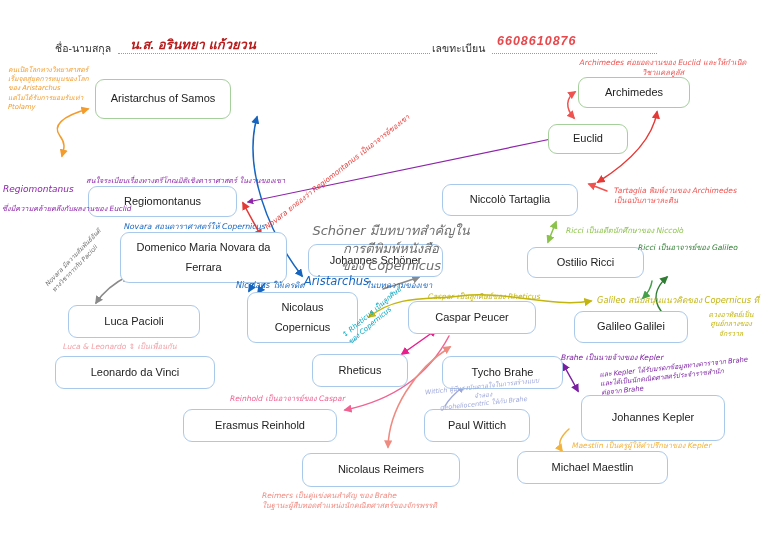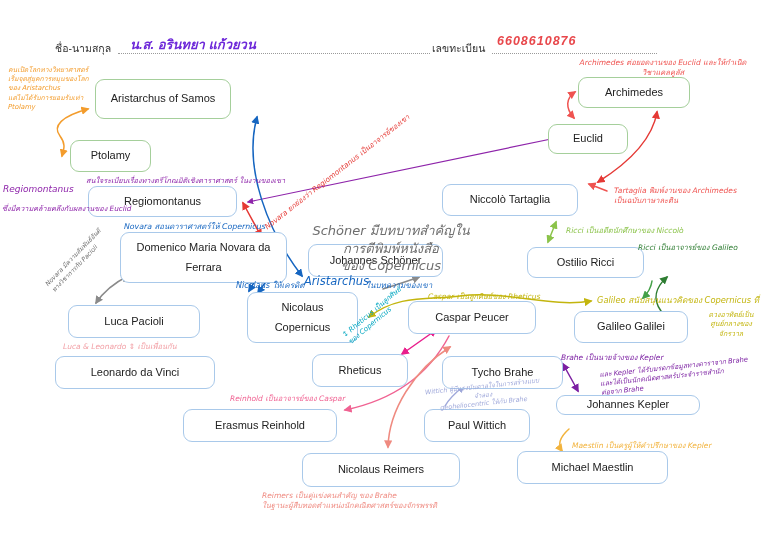--- a/index.html
+++ b/index.html
@@ -18,21 +18,21 @@
   .hand{position:absolute;font-style:italic;font-weight:bold;}
   svg.arrows{position:absolute;left:0;top:0;pointer-events:none;}
 </style>
 </head>
 <body>
 
 <div id="canvas">
 
   <span class="hdr-label" style="left:55px;top:40px;">ชื่อ-นามสกุล</span>
   <span class="dotline" style="left:118px;top:52px;width:312px;"></span>
-  <span class="hand" style="left:130px;top:34px;font-size:13px;color:#6d28d9;">น.ส. อรินทยา แก้วยวน</span>
+  <span class="hand" style="left:130px;top:34px;font-size:13px;color:#b91c1c;">น.ส. อรินทยา แก้วยวน</span>
   <span class="hdr-label" style="left:432px;top:40px;">เลขทะเบียน</span>
   <span class="dotline" style="left:492px;top:52px;width:165px;"></span>
   <span class="hand" style="left:497px;top:34px;font-size:12.5px;color:#e8474b;letter-spacing:1px;">6608610876</span>
 
   <svg class="arrows" width="768" height="543" viewBox="0 0 768 543">
     <defs>
       <marker id="m-o" viewBox="0 0 10 10" refX="8" refY="5" markerWidth="5.5" markerHeight="5.5" orient="auto-start-reverse">
           <path d="M0,0L10,5L0,10z" fill="#f39c2c"></path>
         </marker>
       <marker id="m-pu" viewBox="0 0 10 10" refX="8" refY="5" markerWidth="5.5" markerHeight="5.5" orient="auto-start-reverse">
@@ -100,38 +100,37 @@
       <path stroke="#e91e8c" d="M 402,354 L 436,330" marker-start="url(#m-mg)" marker-end="url(#m-mg)"></path>
       <path stroke="#f06292" d="M 449,336 C 430,372 398,399 345,410" marker-end="url(#m-pk)"></path>
       <path stroke="#ef8a80" d="M 450,347 C 414,370 389,410 388,447" marker-start="url(#m-sa)" marker-end="url(#m-sa)"></path>
       <path stroke="#9fa8da" d="M 464,386 C 455,393 449,399 445,406" marker-start="url(#m-pe)"></path>
       <path stroke="#7b1fa2" d="M 563,364 L 578,391" marker-start="url(#m-vi)" marker-end="url(#m-vi)"></path>
       <path stroke="#f2b33d" d="M 569,429 C 560,437 557,444 562,451" marker-end="url(#m-am)"></path>
     </g>
   </svg>
 
   <div class="box green nowrap" style="left:95px;top:79px;width:136px;height:40px;">Aristarchus of Samos</div>
-  <div class="box green nowrap" style="left:70px;top:140px;width:81px;height:32px;">Ptolamy</div>
   <div class="box green nowrap" style="left:578px;top:77px;width:112px;height:31px;">Archimedes</div>
   <div class="box green nowrap" style="left:548px;top:124px;width:80px;height:30px;">Euclid</div>
   <div class="box blue nowrap" style="left:88px;top:186px;width:149px;height:31px;">Regiomontanus</div>
   <div class="box blue nowrap" style="left:442px;top:184px;width:136px;height:32px;">Niccolò Tartaglia</div>
   <div class="box blue" style="left:120px;top:232px;width:167px;height:51px;">Domenico Maria Novara da Ferrara</div>
   <div class="box blue nowrap" style="left:308px;top:244px;width:135px;height:33px;">Johannes Schöner</div>
   <div class="box blue nowrap" style="left:527px;top:247px;width:117px;height:31px;">Ostilio Ricci</div>
   <div class="box blue nowrap" style="left:68px;top:305px;width:132px;height:33px;">Luca Pacioli</div>
   <div class="box blue" style="left:247px;top:292px;width:111px;height:51px;">Nicolaus Copernicus</div>
   <div class="box blue nowrap" style="left:408px;top:301px;width:128px;height:33px;">Caspar Peucer</div>
   <div class="box blue nowrap" style="left:574px;top:311px;width:114px;height:32px;">Galileo Galilei</div>
   <div class="box blue nowrap" style="left:55px;top:356px;width:160px;height:33px;">Leonardo da Vinci</div>
   <div class="box blue nowrap" style="left:312px;top:354px;width:96px;height:33px;">Rheticus</div>
   <div class="box blue nowrap" style="left:183px;top:409px;width:154px;height:33px;">Erasmus Reinhold</div>
   <div class="box blue nowrap" style="left:442px;top:356px;width:121px;height:33px;">Tycho Brahe</div>
   <div class="box blue nowrap" style="left:424px;top:409px;width:106px;height:33px;">Paul Wittich</div>
-  <div class="box blue nowrap" style="left:556px;top:395px;width:144px;height:20px;">Johannes Kepler</div>
+  <div class="box blue nowrap" style="left:581px;top:395px;width:144px;height:46px;">Johannes Kepler</div>
   <div class="box blue nowrap" style="left:302px;top:453px;width:158px;height:34px;">Nicolaus Reimers</div>
   <div class="box blue nowrap" style="left:517px;top:451px;width:151px;height:33px;">Michael Maestlin</div>
 
   <div class="note" style="left:8px;top:66px;width:98px;color:#f39c2c;font-size:6.8px;">คนเปิดโลกทางวิทยาศาสตร์
 เริ่มจุดสู่ยุคการหมุนของโลก
 ของ Aristarchus
 แต่ไม่ได้รับการยอมรับเท่า Ptolamy</div>
   <div class="note" style="left:3px;top:183px;color:#8e24aa;font-size:9px;">Regiomontanus</div>
   <div class="note" style="left:86px;top:176px;color:#8e24aa;font-size:7.3px;">สนใจระเบียบเรื่องทางตรีโกณมิติเชิงดาราศาสตร์ ในงานของเขา</div>
   <div class="note" style="left:2px;top:204px;color:#8e24aa;font-size:7.3px;">ซึ่งมีความคล้ายคลึงกับผลงานของ Euclid</div>

